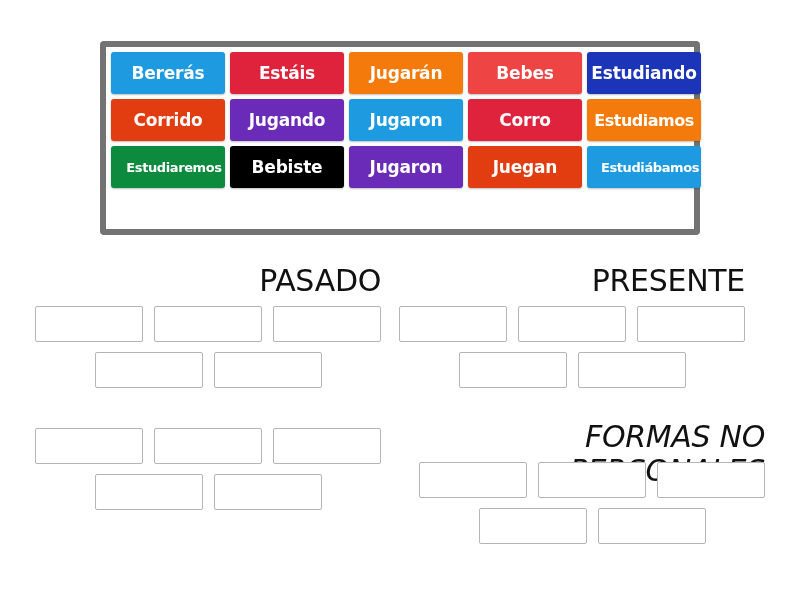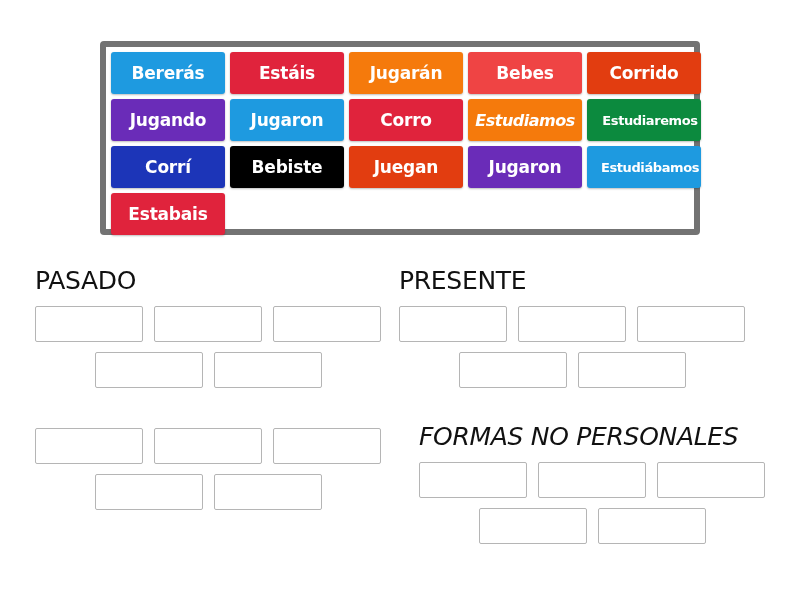--- a/index.html
+++ b/index.html
@@ -16,55 +16,54 @@
     column-gap: 5px; row-gap: 5px;
   }
   .tile {
     border-radius: 3px; color: #fff; font-weight: bold;
     display: flex; align-items: center; justify-content: center;
     font-size: 17px; white-space: nowrap; overflow: hidden;
     box-shadow: 0 1px 2px rgba(0,0,0,0.25);
     cursor: grab; letter-spacing: -0.2px;
   }
   .tile.small { font-size: 13px; letter-spacing: -0.4px; padding-left: 12px; }
-  .tile.medium { font-size: 16px; letter-spacing: -0.5px; font-style: italic; }
+  .tile.medium { font-size: 16px; letter-spacing: -0.5px; }
   .group { position: absolute; width: 346px; }
   .group-title {
-    text-align: left; font-size: 25px; color: #111; font-weight: normal;
+    text-align: right; font-size: 30px; color: #111; font-weight: normal;
     height: 34px; line-height: 34px; letter-spacing: -0.3px;
   }
   .slots { margin-top: 8px; }
   .slot-row { display: flex; justify-content: center; gap: 11px; margin-bottom: 10px; }
   .slot {
     width: 108px; height: 36px; border: 1px solid #b5b5b5; border-radius: 2px; background: #fff;
   }
 </style>
 </head>
 <body>
 
 <div class="bank">
   <div class="tile" style="background:#1e9ae0">Bererás</div>
   <div class="tile" style="background:#e0233c">Estáis</div>
   <div class="tile" style="background:#f57a0c">Jugarán</div>
   <div class="tile" style="background:#ef4444">Bebes</div>
 
+  <div class="tile" style="background:#1c35b8">Estudiando</div>
   <div class="tile" style="background:#e23d10">Corrido</div>
   <div class="tile" style="background:#6a2cb8">Jugando</div>
   <div class="tile" style="background:#1e9ae0">Jugaron</div>
 
   <div class="tile" style="background:#e0233c">Corro</div>
   <div class="tile medium" style="background:#f57a0c">Estudiamos</div>
   <div class="tile small" style="background:#0c8a3e">Estudiaremos</div>
-  <div class="tile" style="background:#1c35b8">Corrí</div>
 
   <div class="tile" style="background:#000000">Bebiste</div>
+  <div class="tile" style="background:#6a2cb8">Jugaron</div>
   <div class="tile" style="background:#e23d10">Juegan</div>
-  <div class="tile" style="background:#6a2cb8">Jugaron</div>
   <div class="tile small" style="background:#1e9ae0">Estudiábamos</div>
-  <div class="tile" style="background:#e0233c">Estabais</div>
 </div>
 
 <div class="group" style="left:35px; top:264px;">
   <div class="group-title">PASADO</div>
   <div class="slots">
     <div class="slot-row">
       <div class="slot"></div>
       <div class="slot"></div>
       <div class="slot"></div>
     </div>

